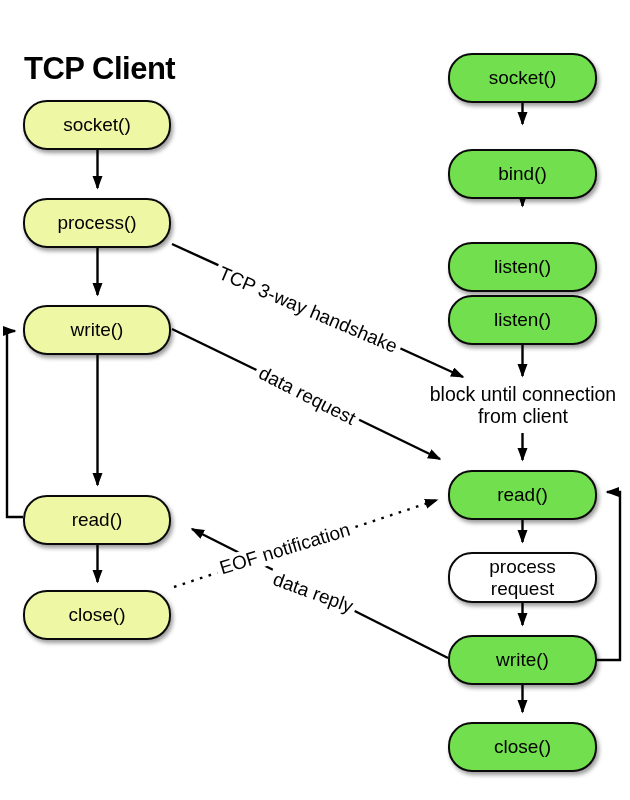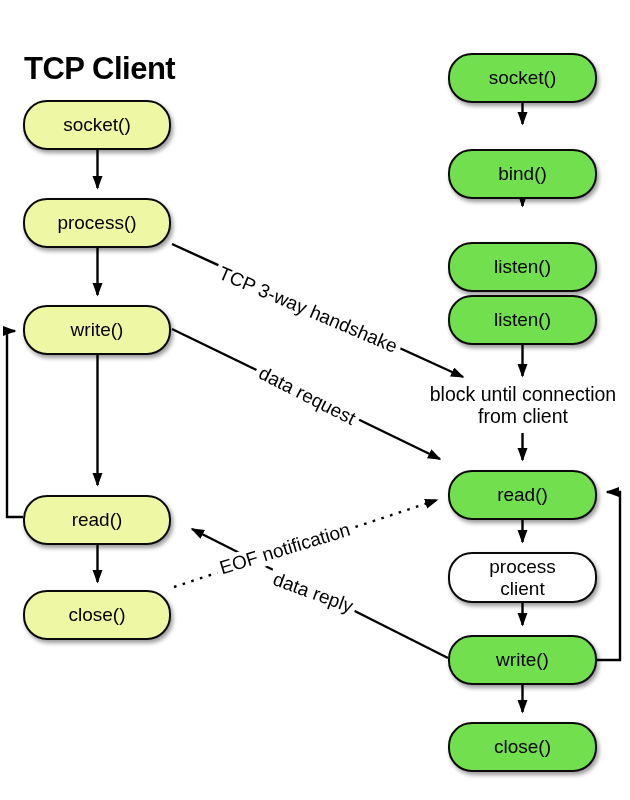--- a/index.html
+++ b/index.html
@@ -87,21 +87,21 @@
   <div class="node client-node" style="top:305px;">write()</div>
   <div class="node client-node" style="top:495px;">read()</div>
   <div class="node client-node" style="top:590px;">close()</div>
 
   <div class="node server-node" style="top:53px;">socket()</div>
   <div class="node server-node" style="top:133px;margin-top:16px;">bind()</div>
   <div class="node server-node" style="top:222px;margin-top:20px;">listen()</div>
   <div class="node server-node" style="top:295px;">listen()</div>
   <div class="node server-node" style="top:470px;">read()</div>
   <div class="node server-node process-node" style="top:552px;">
-    <span>process client</span>
+    <span>process request</span>
   </div>
   <div class="node server-node" style="top:635px;">write()</div>
   <div class="node server-node" style="top:722px;">close()</div>
 
   <div class="block-note">
     <div>block until connection</div>
     <div>from client</div>
   </div>
 
   <div class="edge-label" style="left:308px; top:310px; --r:23deg;">TCP 3-way handshake</div>

